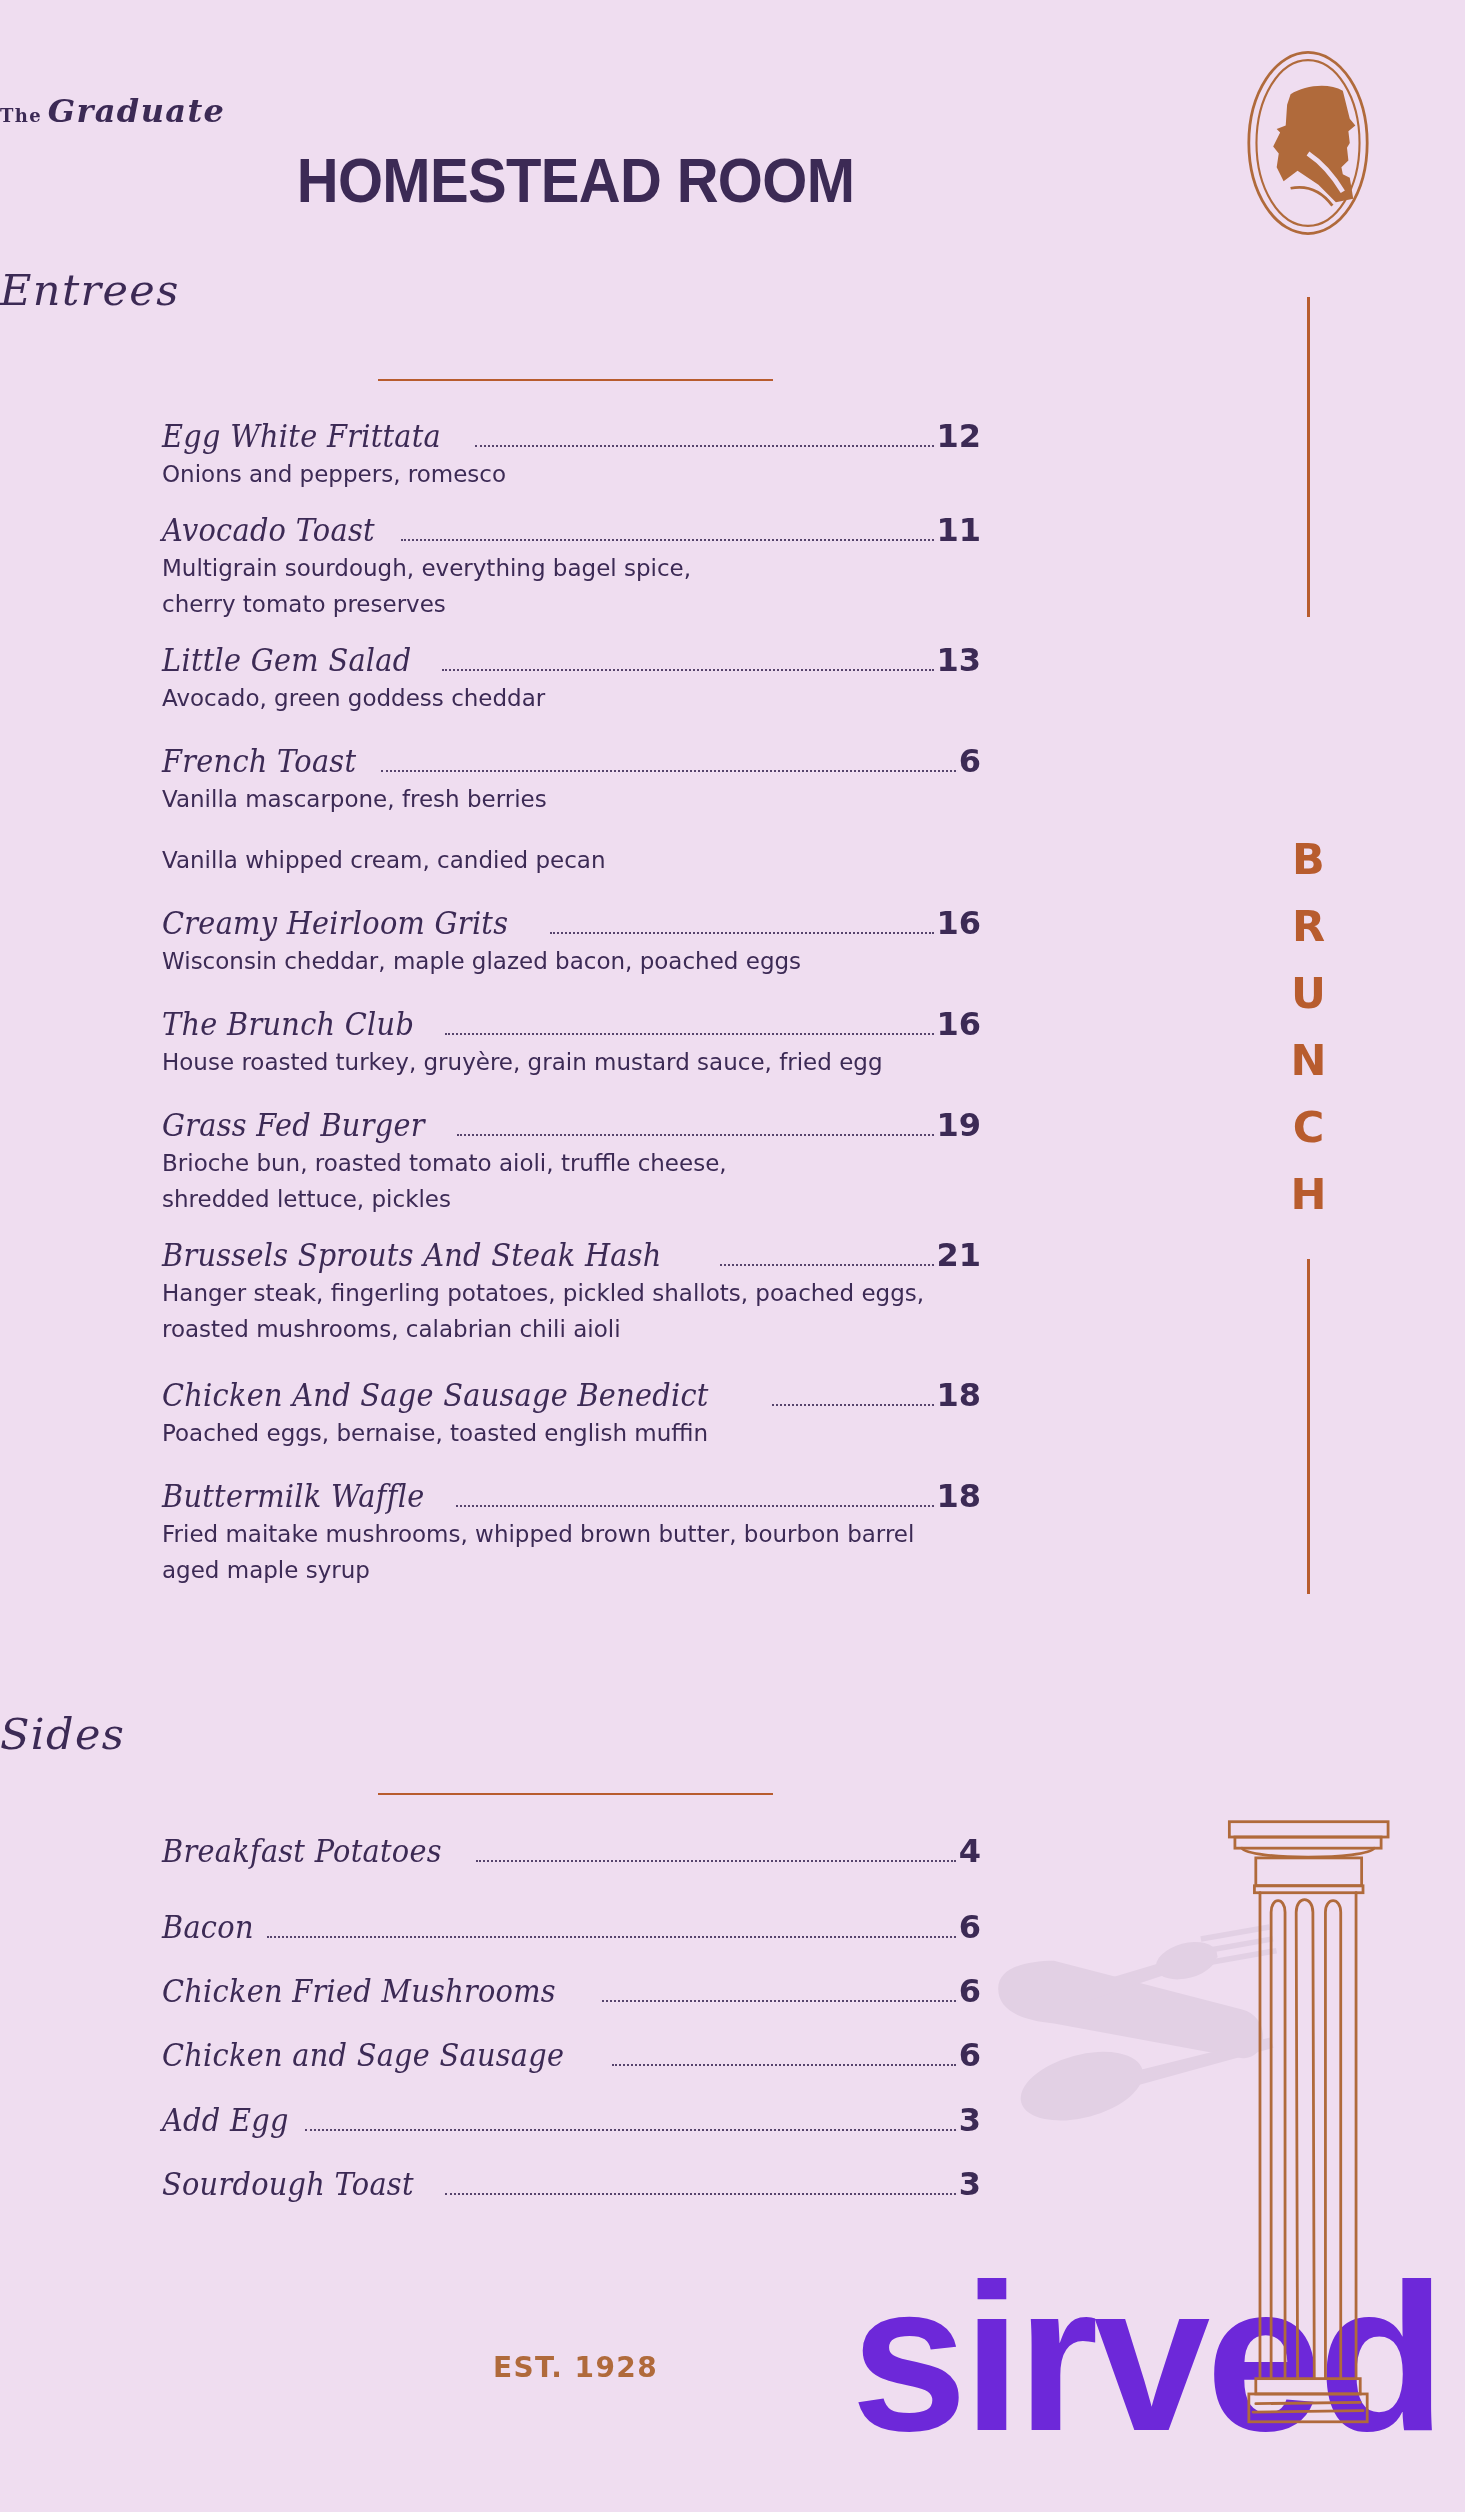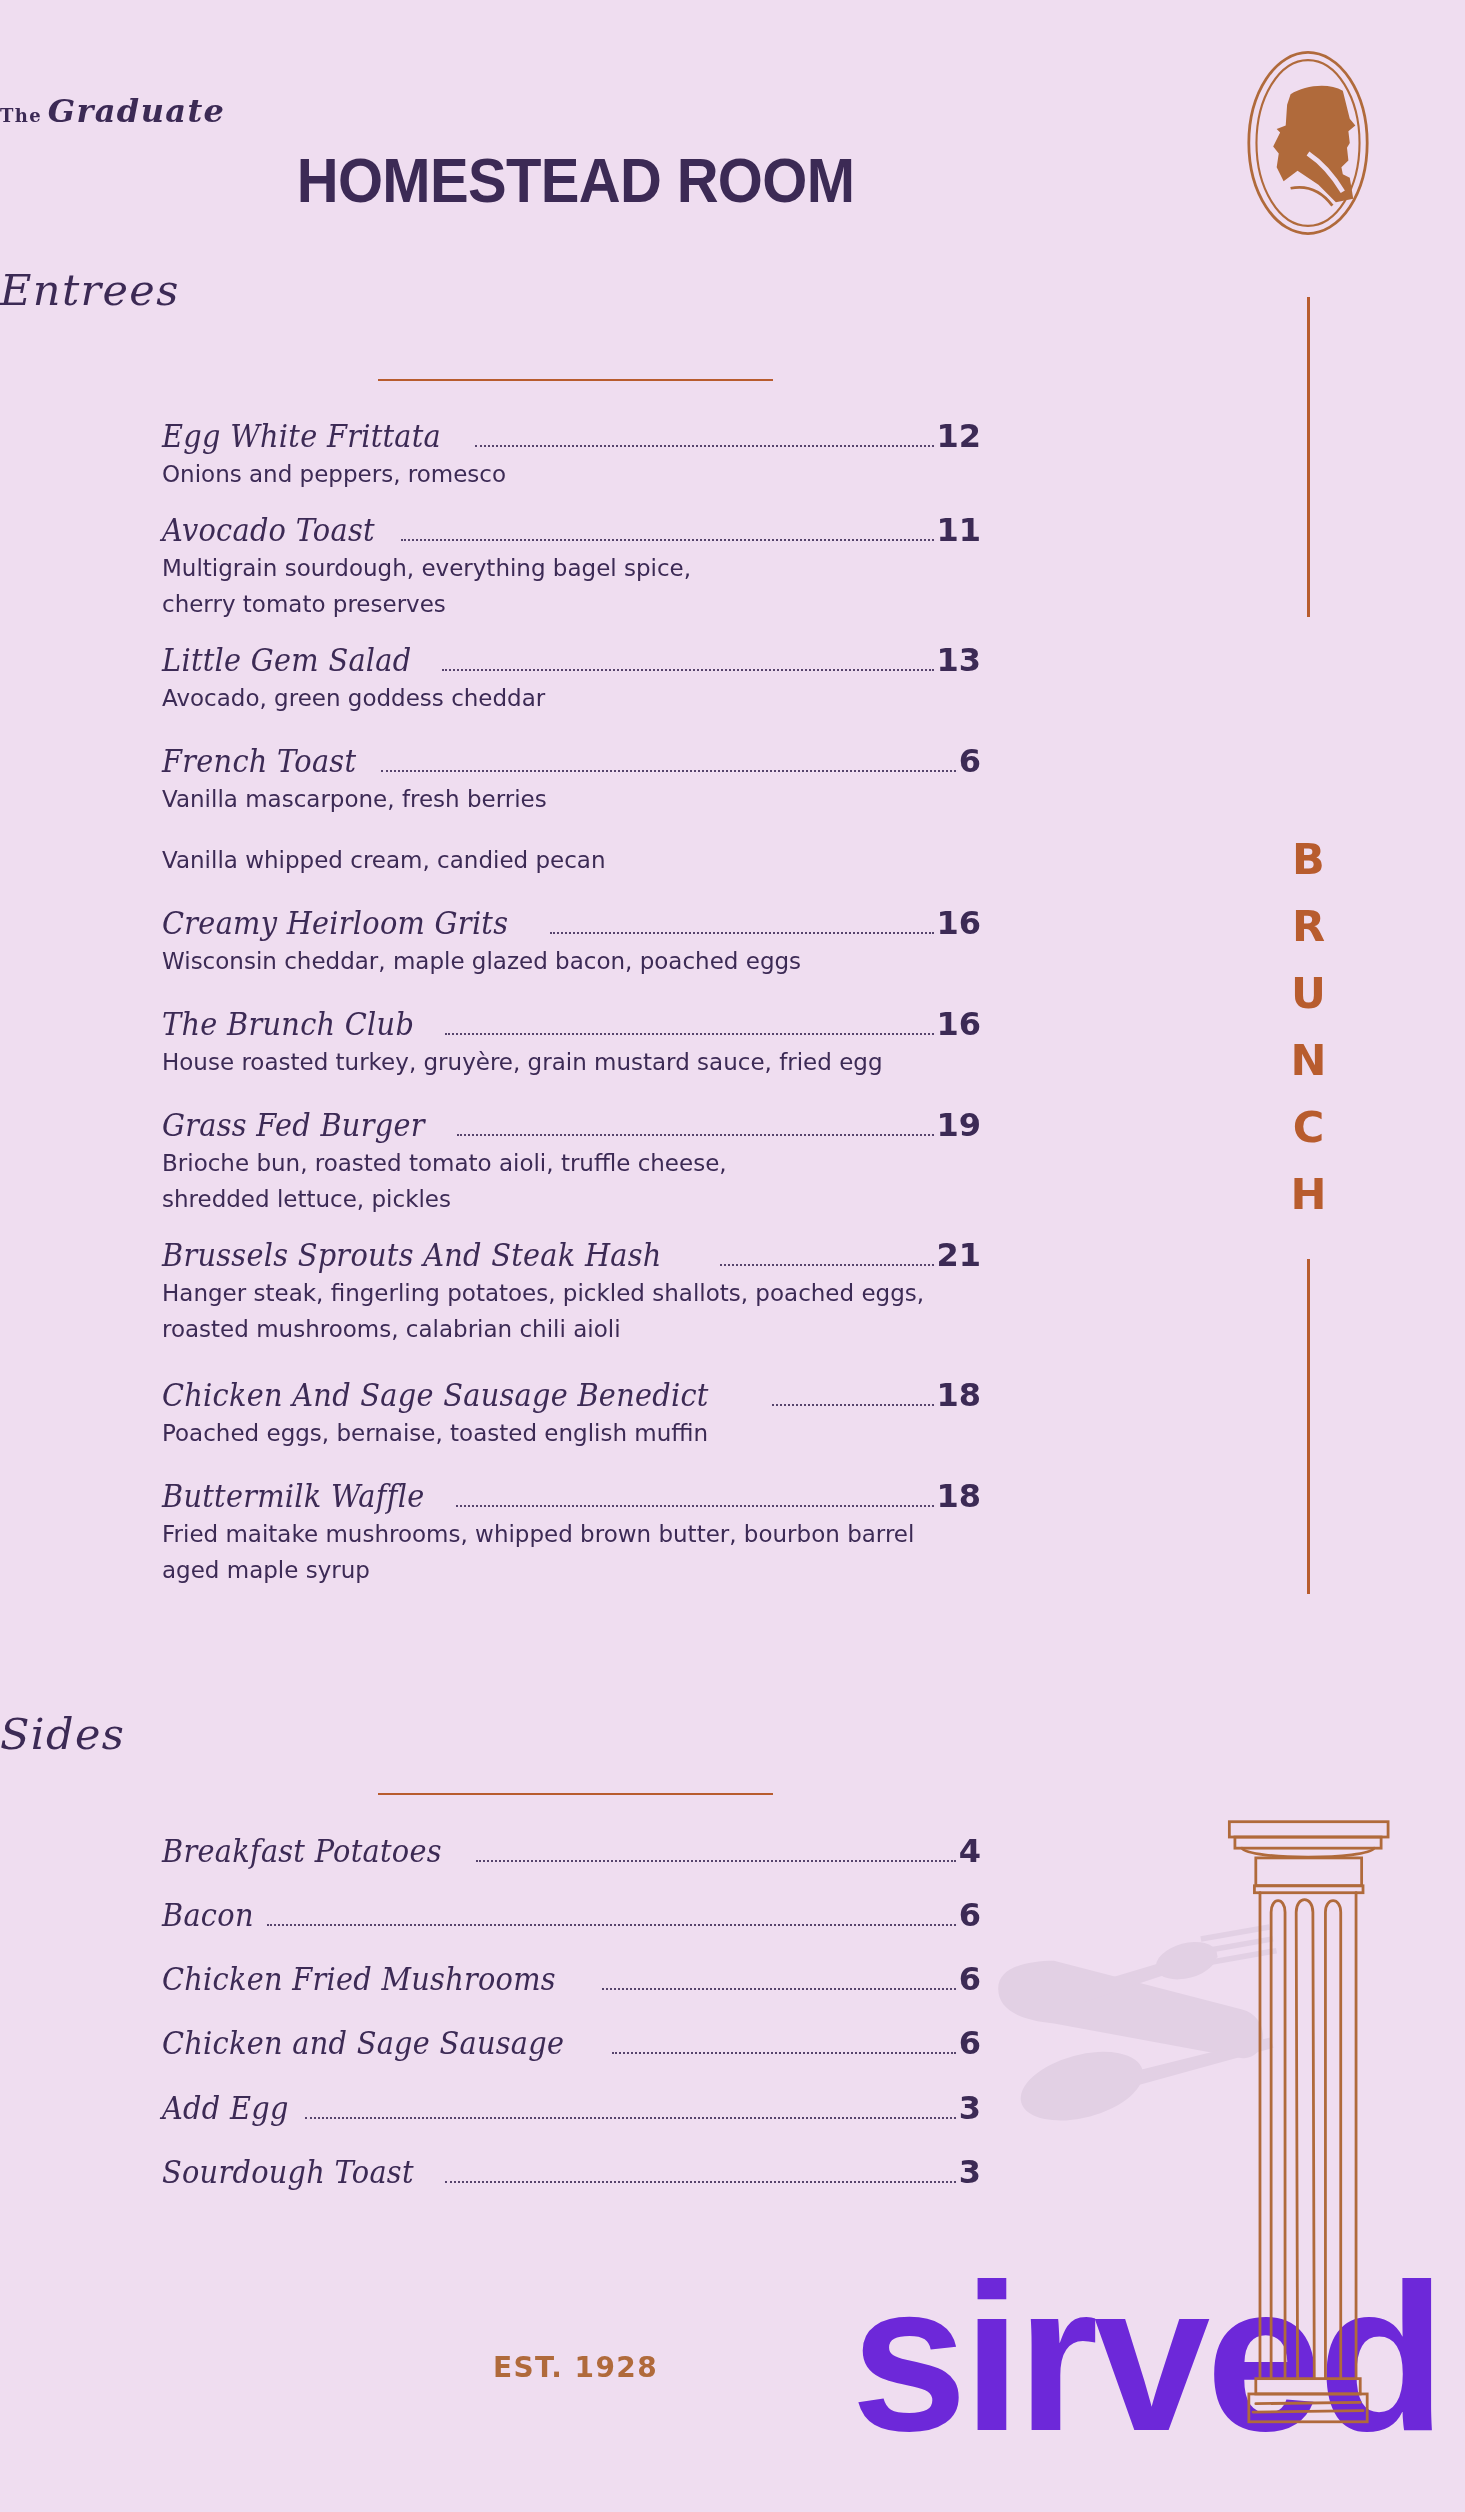--- a/index.html
+++ b/index.html
@@ -191,21 +191,21 @@
       </div>
       <div class="item-desc" style="white-space: pre-line;">Fried maitake mushrooms, whipped brown butter, bourbon barrel
 aged maple syrup</div>
     </div>
   </div>
 
 <div class="abs section-title" style="top:1669px;margin-top:40px;">Sides</div>
 <div class="abs divider" style="left:378px;top:1793px;width:395px;"></div>
 
 <div class="abs menu-list" id="sides-list" style="top:1831px;">
-    <div class="item" style="margin-bottom: 24px;">
+    <div class="item" style="margin-bottom: 36px;">
       <div class="item-row">
         <span class="item-name">Breakfast Potatoes</span>
         <span class="leader"></span>
         <span class="item-price">4</span>
       </div>
     </div>
     <div class="item" style="margin-bottom: 24px;">
       <div class="item-row">
         <span class="item-name">Bacon</span>
         <span class="leader"></span>

